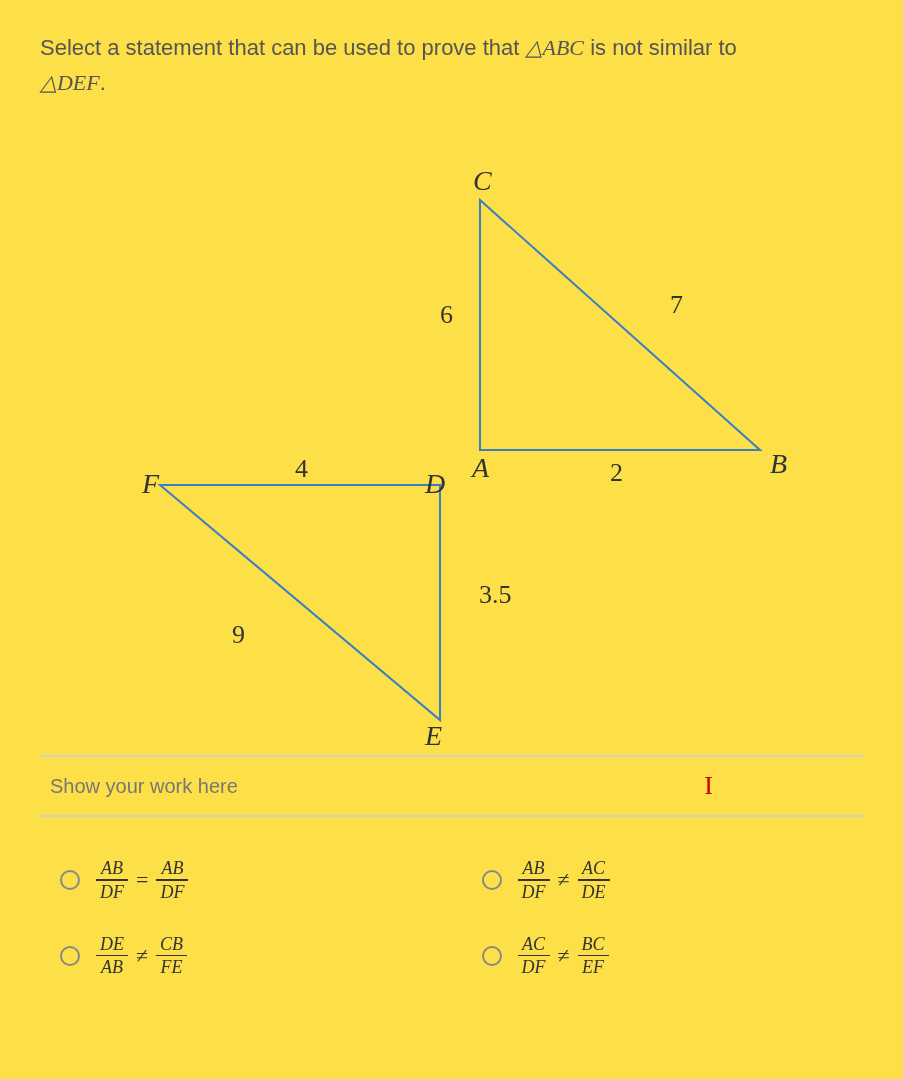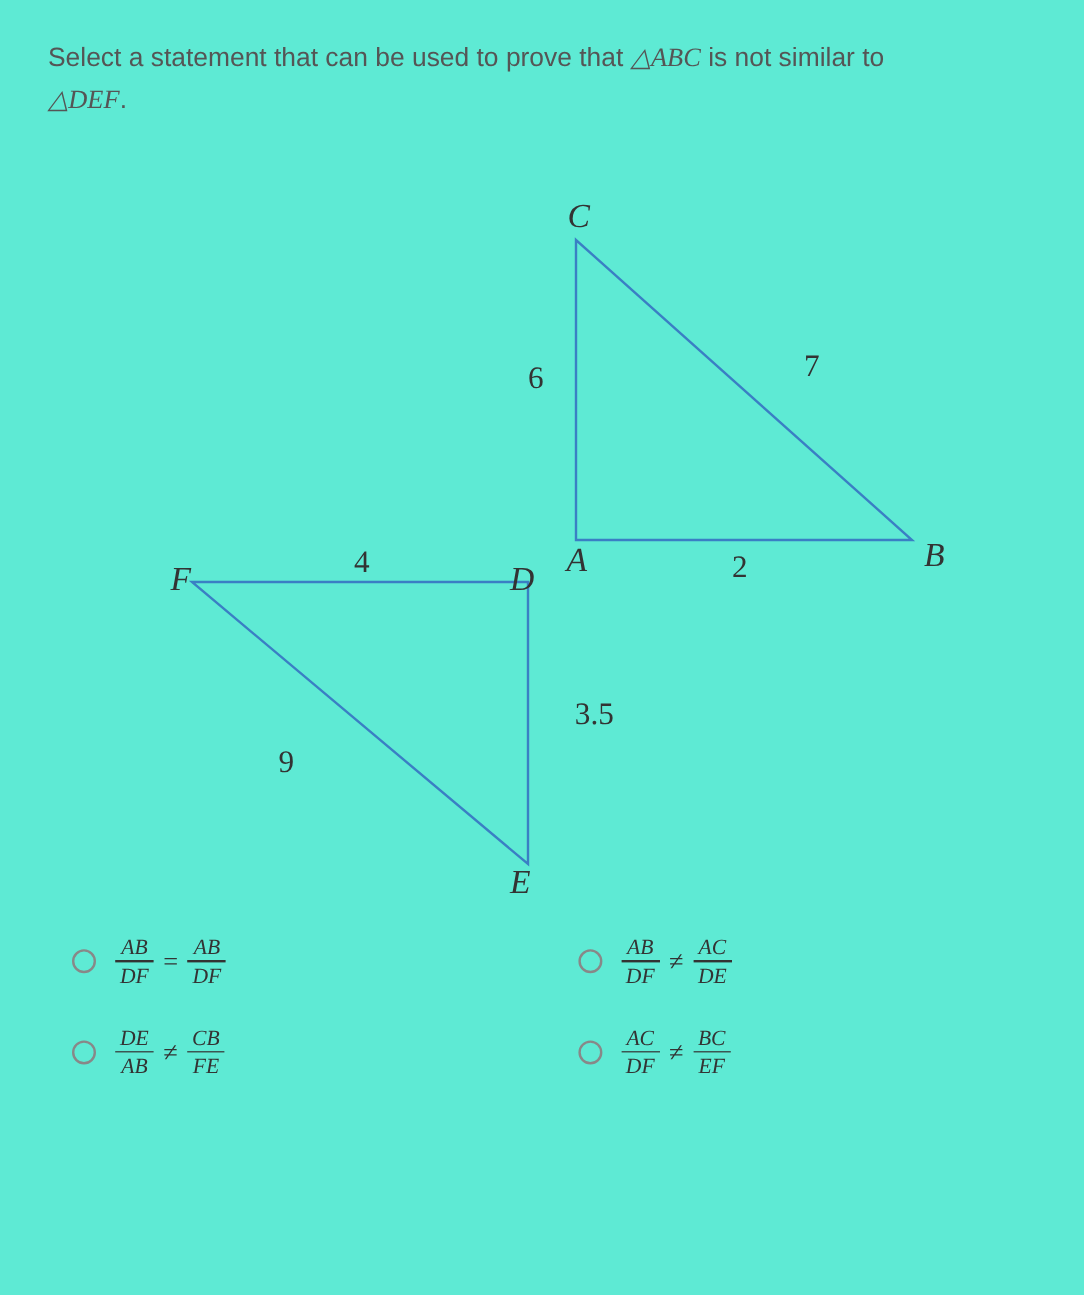--- a/index.html
+++ b/index.html
@@ -6,21 +6,21 @@
     body {
       margin: 0;
       padding: 0;
       font-family: Arial, Helvetica, sans-serif;
       background: #f5f5f5;
       width: 903px;
       height: 1079px;
       overflow: hidden;
     }
     .page {
-      background: #5eead4;
+      background: #fde047;
       width: 100%;
       height: 100%;
       padding: 30px 40px;
       position: relative;
     }
     .question {
       font-size: 22px;
       color: #555;
       line-height: 1.6;
     }
@@ -59,21 +59,21 @@
     .cursor-mark {
       color: #c00;
       font-family: serif;
       font-size: 26px;
       margin-right: 140px;
     }
     .options {
       display: grid;
       grid-template-columns: 1fr 1fr;
       gap: 30px 60px;
-      padding: 28px 20px 20px 20px;
+      padding: 40px 20px 20px 20px;
     }
     .option {
       display: flex;
       align-items: center;
       gap: 16px;
     }
     .radio {
       width: 20px; height:20px;
       border: 2px solid #888;
       border-radius: 50%;
@@ -130,20 +130,24 @@
 
     <div class="diagram-label" style="left:102px; top:338px;">F</div>
     <div class="diagram-label" style="left:385px; top:338px;">D</div>
     <div class="diagram-label" style="left:385px; top:590px;">E</div>
 
     <div class="num-label" style="left:255px; top:324px;">4</div>
     <div class="num-label" style="left:192px; top:490px;">9</div>
     <div class="num-label" style="left:439px; top:450px;">3.5</div>
   </div>
 
+  <div class="work-box">
+    <span>Show your work here</span>
+    <span class="cursor-mark">I</span>
+  </div>
 
   <div class="options">
 
     <div class="option">
       <div class="radio"></div>
       <div class="frac-expr">
         <span class="frac">
             <span class="num">AB</span>
             <span class="bar"></span>
             <span class="den">DF</span>

